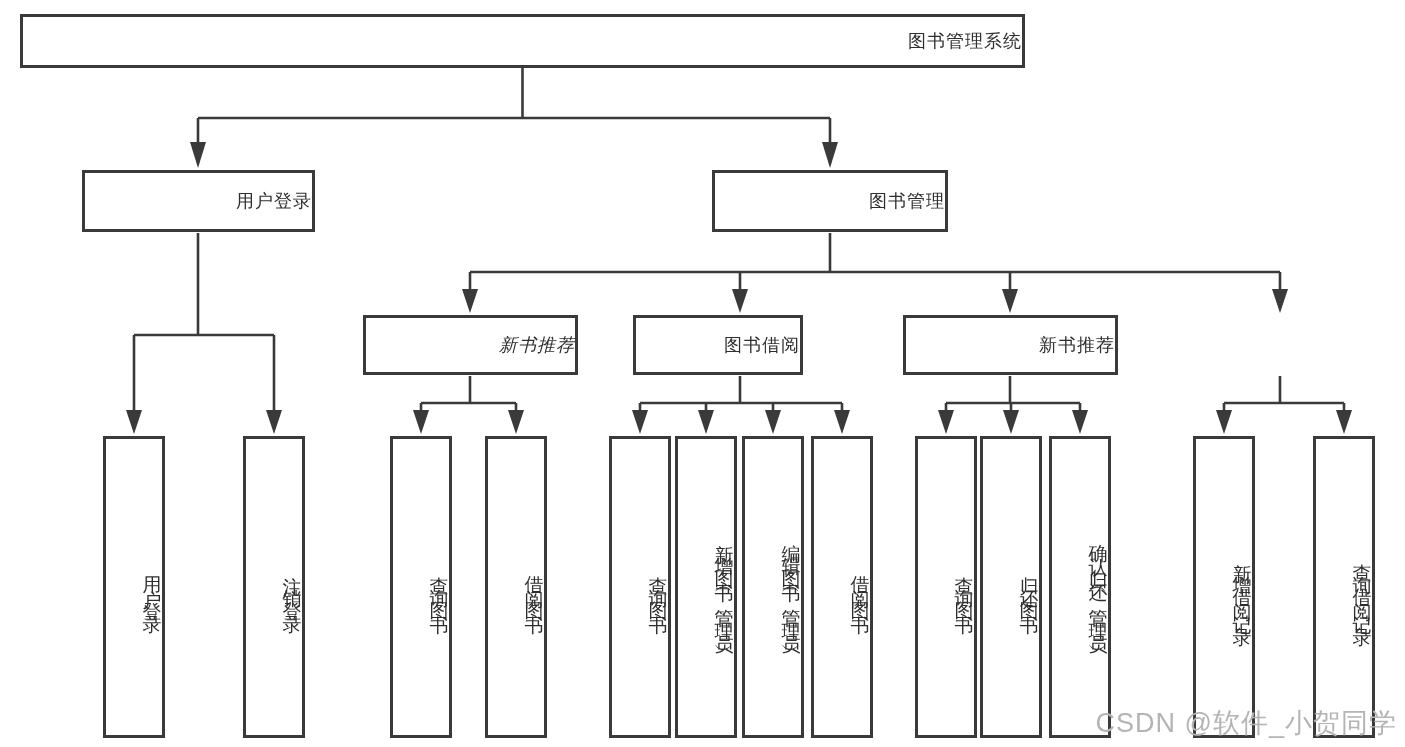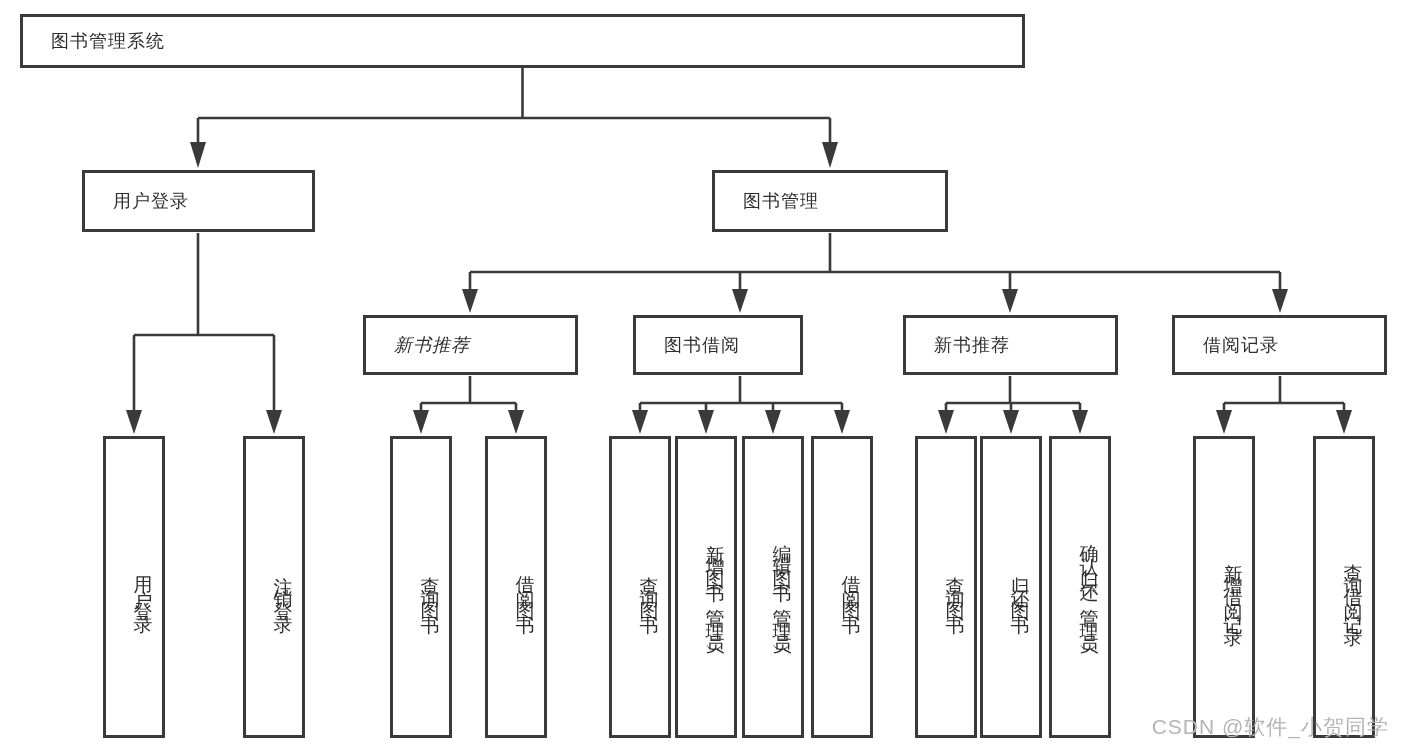--- a/index.html
+++ b/index.html
@@ -21,43 +21,42 @@
     top: 0;
     pointer-events: none;
   }
   .box {
     position: absolute;
     box-sizing: border-box;
     border: 3px solid #3a3a3a;
     background: #ffffff;
     display: flex;
     align-items: center;
-    justify-content: flex-start;
+    justify-content: flex-end;
     color: #2e2e2e;
-    padding-left: 28px;
   }
   .hlabel {
     font-size: 18px;
     letter-spacing: 1px;
     white-space: nowrap;
   }
   .root-box .hlabel { font-size: 18px; }
   .leaf .vlabel {
     writing-mode: vertical-rl;
     text-orientation: mixed;
     font-size: 19px;
     letter-spacing: 13px;
     line-height: 1;
     white-space: nowrap;
   }
   .watermark {
     position: absolute;
-    right: 16px;
+    right: 8px;
     bottom: 6px;
-    font-size: 21px;
+    font-size: 27px;
     color: #b4b4b4;
     letter-spacing: 1px;
     white-space: nowrap;
   }
 </style>
 </head>
 <body>
 
 <div class="canvas">
 
@@ -111,23 +110,20 @@
 
   <div class="box" style="left:363px; top:315px; width:215px; height:60px;font-style:italic;">
     <span class="hlabel">新书推荐</span>
   </div>
   <div class="box" style="left:633px; top:315px; width:170px; height:60px;">
     <span class="hlabel">图书借阅</span>
   </div>
   <div class="box" style="left:903px; top:315px; width:215px; height:60px;">
     <span class="hlabel">新书推荐</span>
   </div>
-  <div class="box" style="left:1172px; top:315px; width:215px; height:60px;">
-    <span class="hlabel">借阅记录</span>
-  </div>
 
   <div class="box leaf" style="left:103px; top:436px; width:62px; height:302px;">
     <span class="vlabel">用户登录</span>
   </div>
   <div class="box leaf" style="left:243px; top:436px; width:62px; height:302px;">
     <span class="vlabel">注销登录</span>
   </div>
 
   <div class="box leaf" style="left:390px; top:436px; width:62px; height:302px;">
     <span class="vlabel">查询图书</span>

